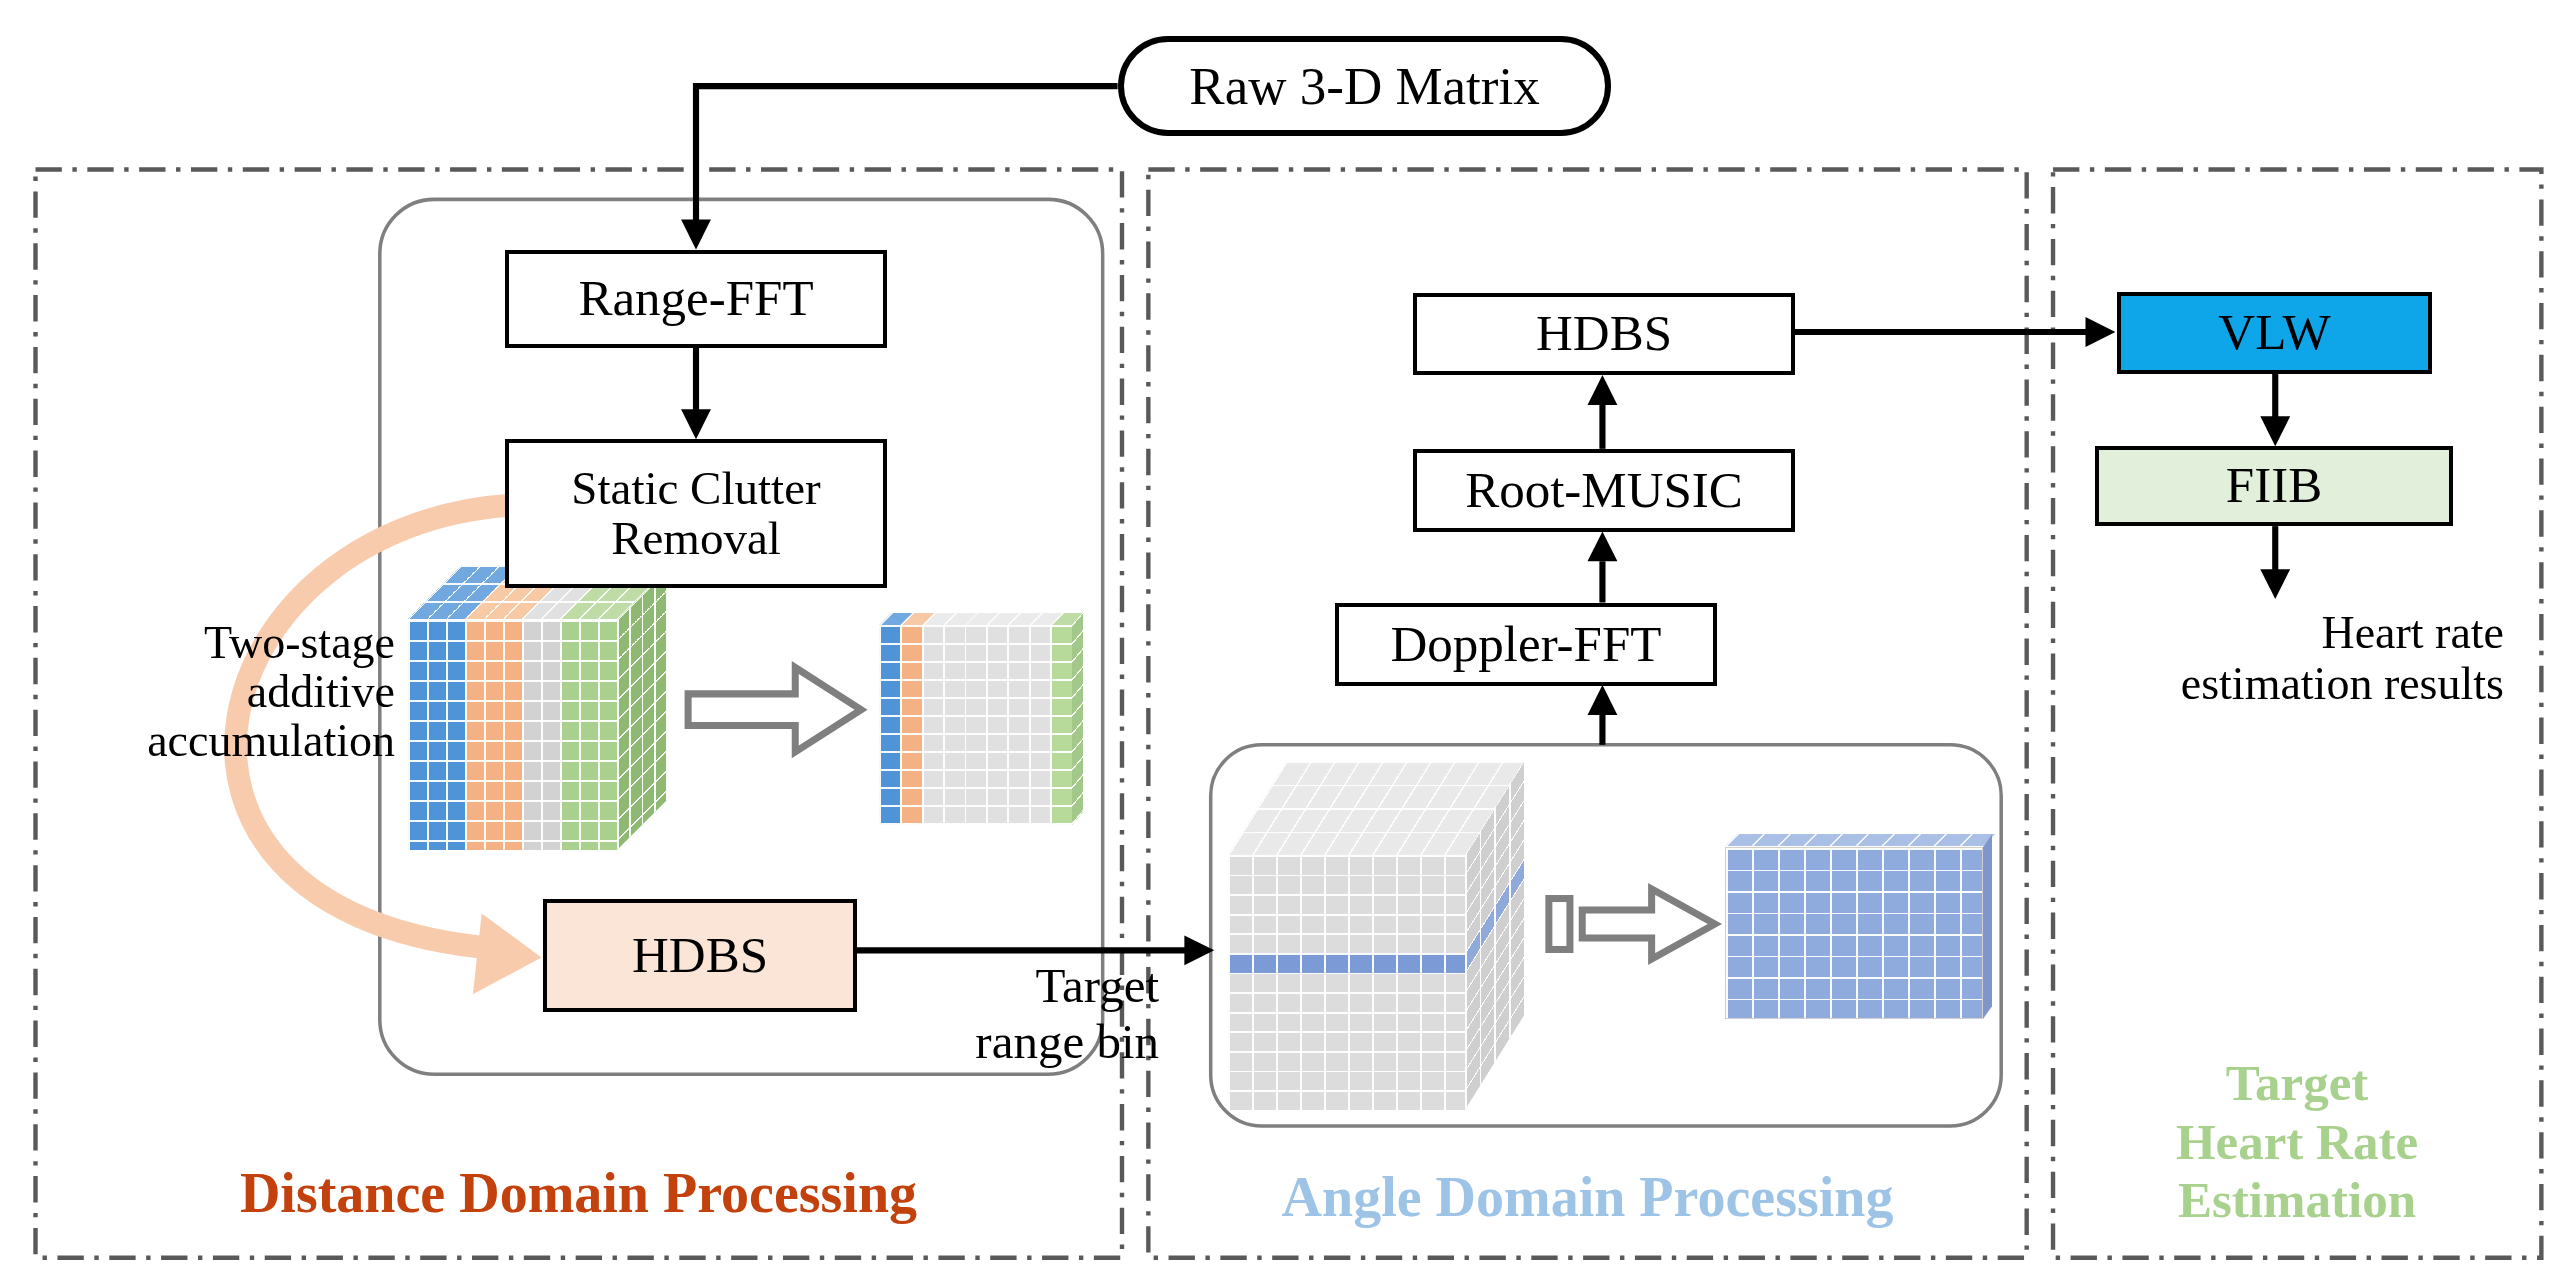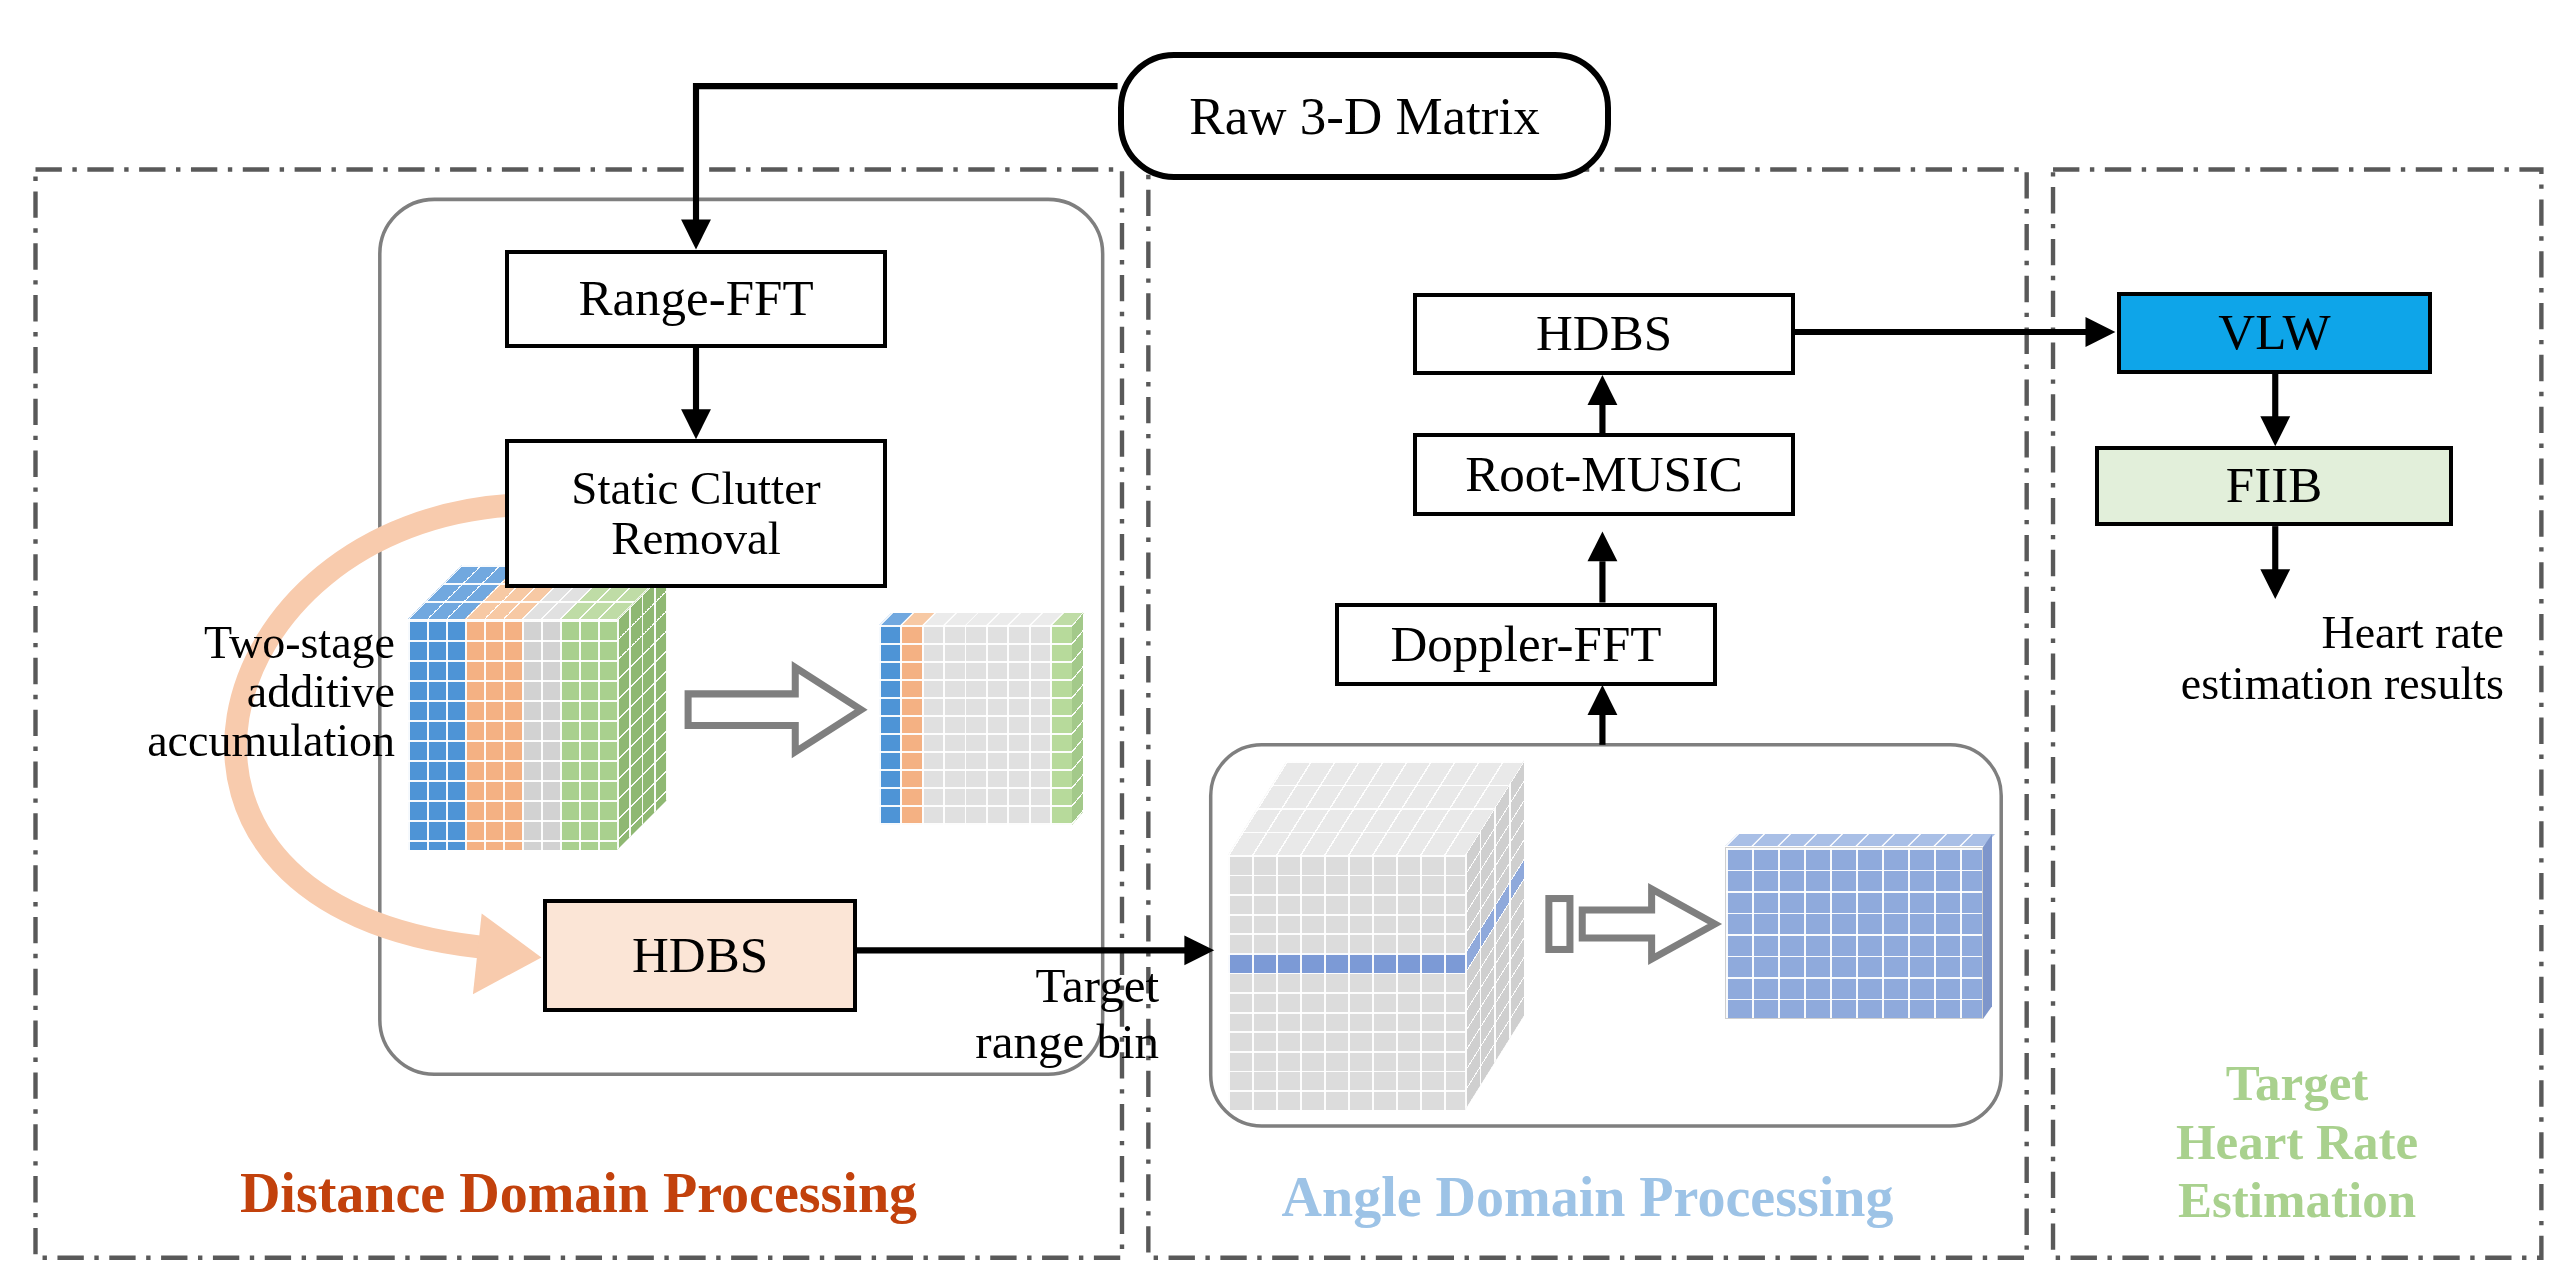--- a/index.html
+++ b/index.html
@@ -55,42 +55,42 @@
     <polygon points="2590,508 2573,474 2607,474" fill="#000"></polygon>
     <line x1="2590" y1="599" x2="2590" y2="650" stroke="#000" stroke-width="7"></line>
     <polygon points="2590,682 2573,648 2607,648" fill="#000"></polygon>
 
     <polygon points="783,790 905,790 905,760 980,808 905,856 905,826 783,826" fill="#fff" stroke="#7F7F7F" stroke-width="8"></polygon>
 
     <rect x="1763" y="1023" width="24" height="58" fill="#fff" stroke="#7F7F7F" stroke-width="8"></rect>
     <polygon points="1801,1036 1880,1036 1880,1012 1952,1052 1880,1092 1880,1068 1801,1068" fill="#fff" stroke="#7F7F7F" stroke-width="8"></polygon>
   </svg>
 
-  <div class="pill" style="left:1118px;top:52px;width:493px;height:128px;">
+  <div class="pill" style="left:1118px;top:36px;width:493px;height:100px;">
     <span>Raw 3-D Matrix</span>
   </div>
 
   <div class="node" style="left:505px;top:250px;width:382px;height:98px;">
     <span>Range-FFT</span>
   </div>
 
   <div class="node" style="left:505px;top:439px;width:382px;height:149px;font-size:47px;">
     <span>Static Clutter</span>
     <span>Removal</span>
   </div>
 
   <div class="node" style="left:543px;top:899px;width:314px;height:113px;background:#FBE5D6;">
     <span>HDBS</span>
   </div>
 
   <div class="node" style="left:1413px;top:293px;width:382px;height:82px;">
     <span>HDBS</span>
   </div>
 
-  <div class="node" style="left:1413px;top:433px;width:382px;height:83px;">
+  <div class="node" style="left:1413px;top:449px;width:382px;height:83px;">
     <span>Root-MUSIC</span>
   </div>
 
   <div class="node" style="left:1335px;top:603px;width:382px;height:83px;">
     <span>Doppler-FFT</span>
   </div>
 
   <div class="node" style="left:2117px;top:292px;width:315px;height:82px;background:#0ea5e9;">
     <span>VLW</span>
   </div>

